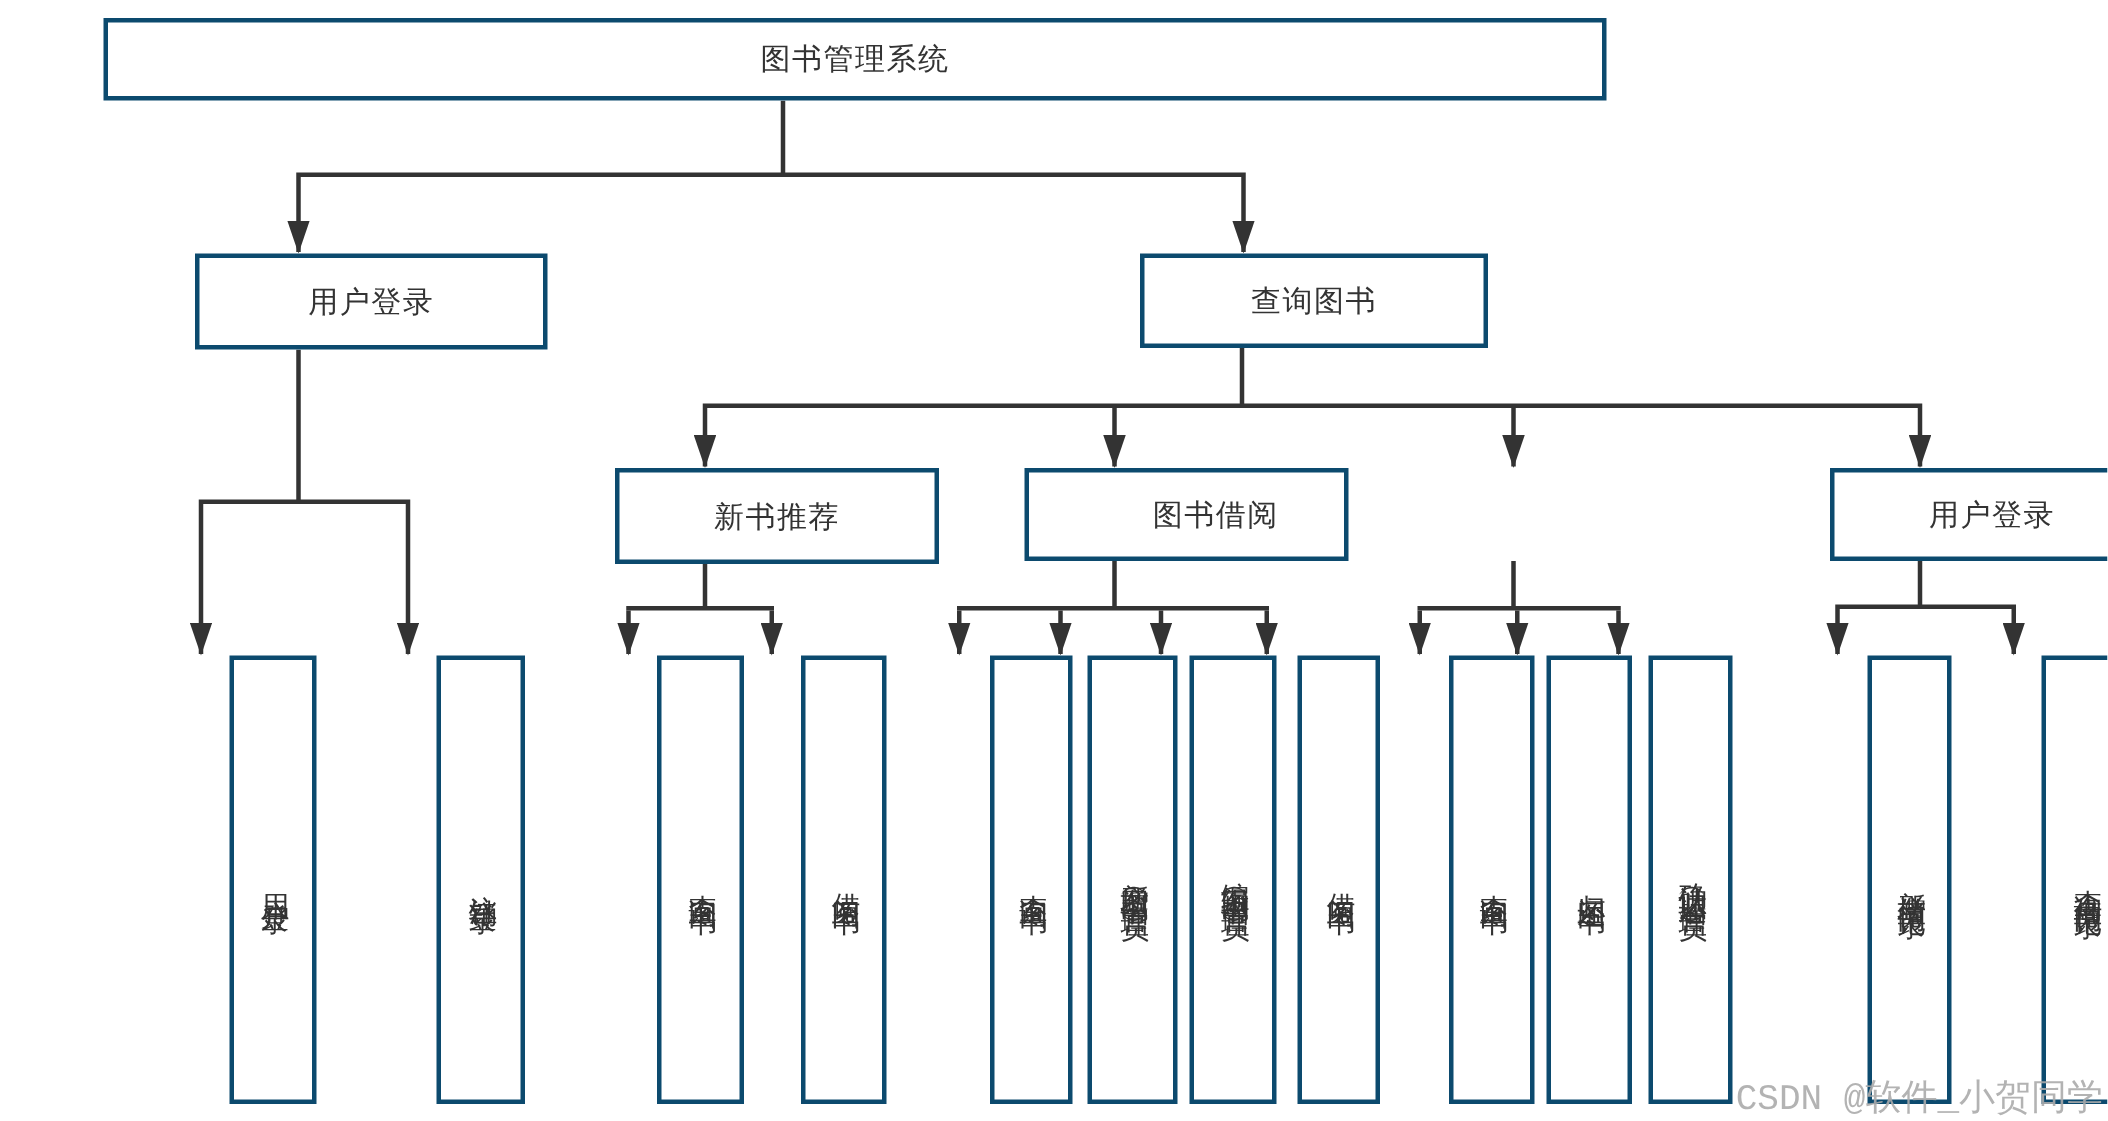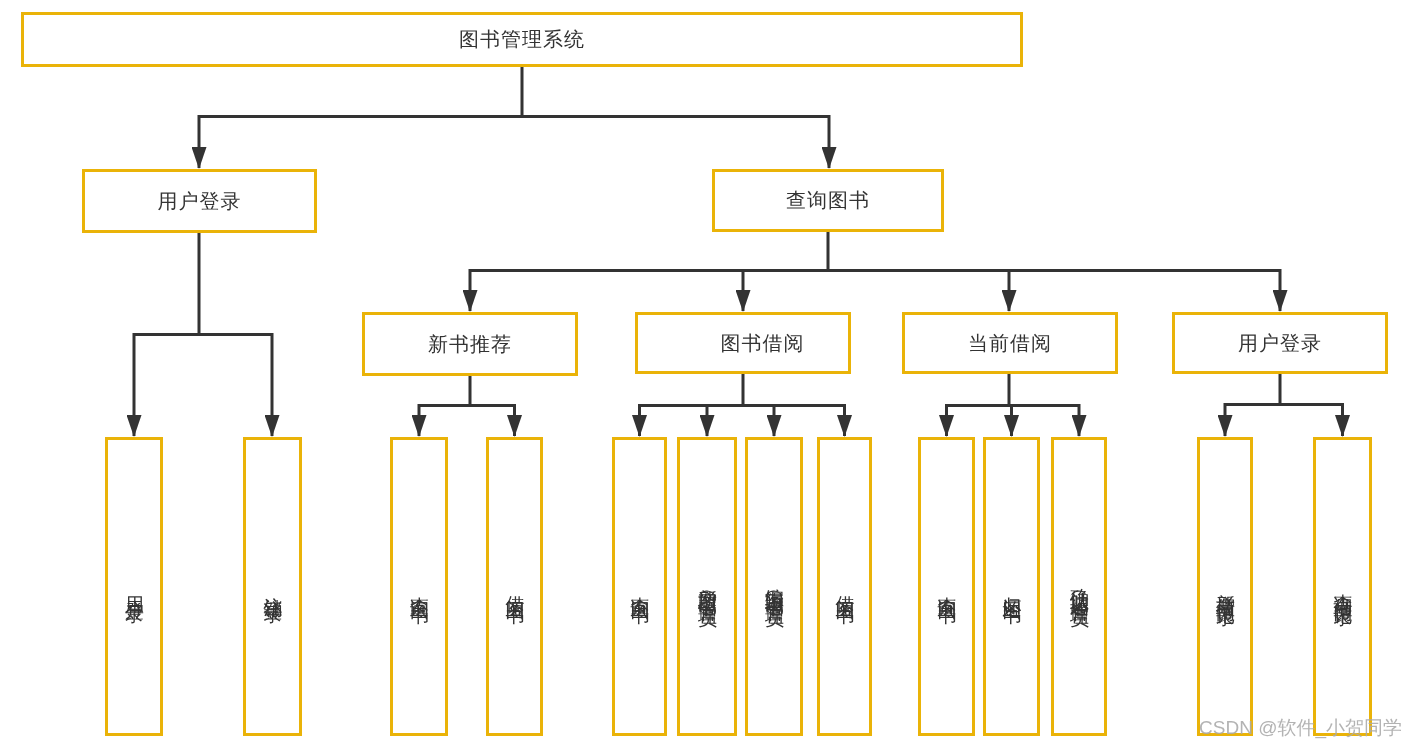--- a/index.html
+++ b/index.html
@@ -8,42 +8,44 @@
     width:1405px;height:747px;
     background:#ffffff;
     font-family:"Liberation Sans","DejaVu Sans",sans-serif;
     color:#333333;
     overflow:hidden;
   }
   #connectors{position:absolute;left:0;top:0;z-index:1;}
   .box{
     position:absolute;
     box-sizing:border-box;
-    border:3px solid #eab308;
+    border:3px solid #0c4a6e;
     background:#ffffff;
     display:flex;
     align-items:center;
     justify-content:center;
     z-index:2;
+    margin-left:48px;
   }
   .h-box{font-size:20px;letter-spacing:1px;}
   .v-box span{
     writing-mode:vertical-rl;
     text-orientation:mixed;
     font-size:19px;
     letter-spacing:3px;
     line-height:1.1;
     white-space:nowrap;
   }
   .watermark{
     position:absolute;
     z-index:3;
-    font-size:19px;
+    font-size:24px;
     color:rgba(171,171,171,0.9);
     white-space:nowrap;
+    font-family:Liberation Mono, monospace;
   }
 </style>
 </head>
 <body>
 
 <div id="stage">
 
   <svg id="connectors" width="1405" height="747" viewBox="0 0 1405 747">
     <defs>
       <marker id="arrow" markerUnits="userSpaceOnUse" markerWidth="22" markerHeight="15" refX="21" refY="7.5" orient="auto">
@@ -87,21 +89,20 @@
     </g>
   </svg>
 
   <div class="box h-box" style="left:21px;top:12px;width:1002px;height:55px;">图书管理系统</div>
 
   <div class="box h-box" style="left:82px;top:169px;width:235px;height:64px;">用户登录</div>
   <div class="box h-box" style="left:712px;top:169px;width:232px;height:63px;">查询图书</div>
 
   <div class="box h-box" style="left:362px;top:312px;width:216px;height:64px;">新书推荐</div>
   <div class="box h-box" style="left:635px;top:312px;width:216px;height:62px;padding-left:39px;">图书借阅</div>
-  <div class="box h-box" style="left:902px;top:312px;width:216px;height:62px;">当前借阅</div>
   <div class="box h-box" style="left:1172px;top:312px;width:216px;height:62px;">用户登录</div>
 
   <div class="box v-box" style="left:105px;top:437px;width:58px;height:299px;">
     <span>用户登录</span>
     </div>
   <div class="box v-box" style="left:243px;top:437px;width:59px;height:299px;">
     <span>注销登录</span>
     </div>
 
   <div class="box v-box" style="left:390px;top:437px;width:58px;height:299px;">

